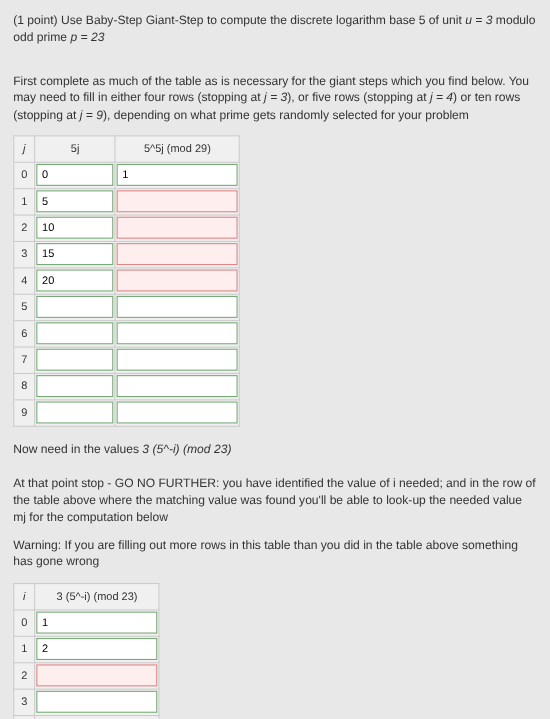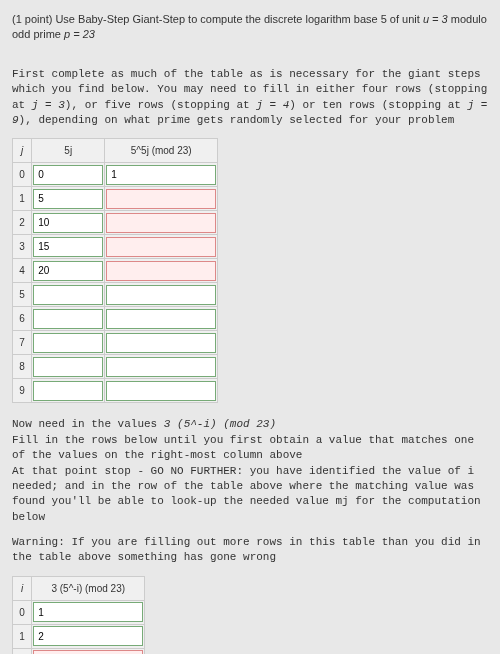--- a/index.html
+++ b/index.html
@@ -11,21 +11,20 @@
       font-size: 11px;
       color: #333;
     }
     .problem-text {
       margin-bottom: 24px;
       line-height: 1.4;
     }
     .instruction-text {
       margin-bottom: 10px;
       line-height: 1.4;
-      font-family: Liberation Mono, monospace;
     }
     .math { font-style: italic; }
     table {
       border-collapse: collapse;
       background: #f0f0f0;
       margin-bottom: 14px;
     }
     th, td {
       border: 1px solid #ccc;
       padding: 2px 4px;
@@ -83,21 +82,21 @@
   <span class="math">j = 3</span><span>), or five rows (stopping at</span>
   <span class="math">j = 4</span><span>) or ten rows (stopping at</span>
   <span class="math">j = 9</span><span>), depending on what prime gets randomly selected for your problem</span>
 </div>
 
 <table>
   <tbody>
       <tr>
     <th><span class="math">j</span></th>
     <th><span>5j</span></th>
-    <th><span>5^5j  (mod  23)</span></th>
+    <th><span>5^5j  (mod  29)</span></th>
   </tr>
   <tr>
         <td class="row-idx">0</td>
         <td class="input-cell"><input class="val-input filled" value="0" style=""></td>
         <td class="input-cell"><input class="val-input wide filled" value="1" style=""></td>
       </tr>
   <tr>
         <td class="row-idx">1</td>
         <td class="input-cell"><input class="val-input filled" value="5" style=""></td>
         <td class="input-cell"><input class="val-input wide red" style=""></td>
@@ -141,21 +140,21 @@
         <td class="row-idx">9</td>
         <td class="input-cell"><input class="val-input" style=""></td>
         <td class="input-cell"><input class="val-input wide" style=""></td>
       </tr>
 </tbody>
   </table>
 
 <div class="instruction-text section-gap">
   <span>Now need in the values</span>
   <span class="math">3 (5^-i)  (mod  23)</span><br>
-  <span>Fill in the rows below until you first obtain a value that matches one of the values on the right-most column above</span><br>
+  <br>
   <span>At that point stop - GO NO FURTHER: you have identified the value of i needed; and in the row of the table above where the matching value was found you'll be able to look-up the needed value mj for the computation below</span>
 </div>
 
 <div class="instruction-text">
   <span>Warning: If you are filling out more rows in this table than you did in the table above something has gone wrong</span>
 </div>
 
 <table>
   <tbody>
       <tr>

